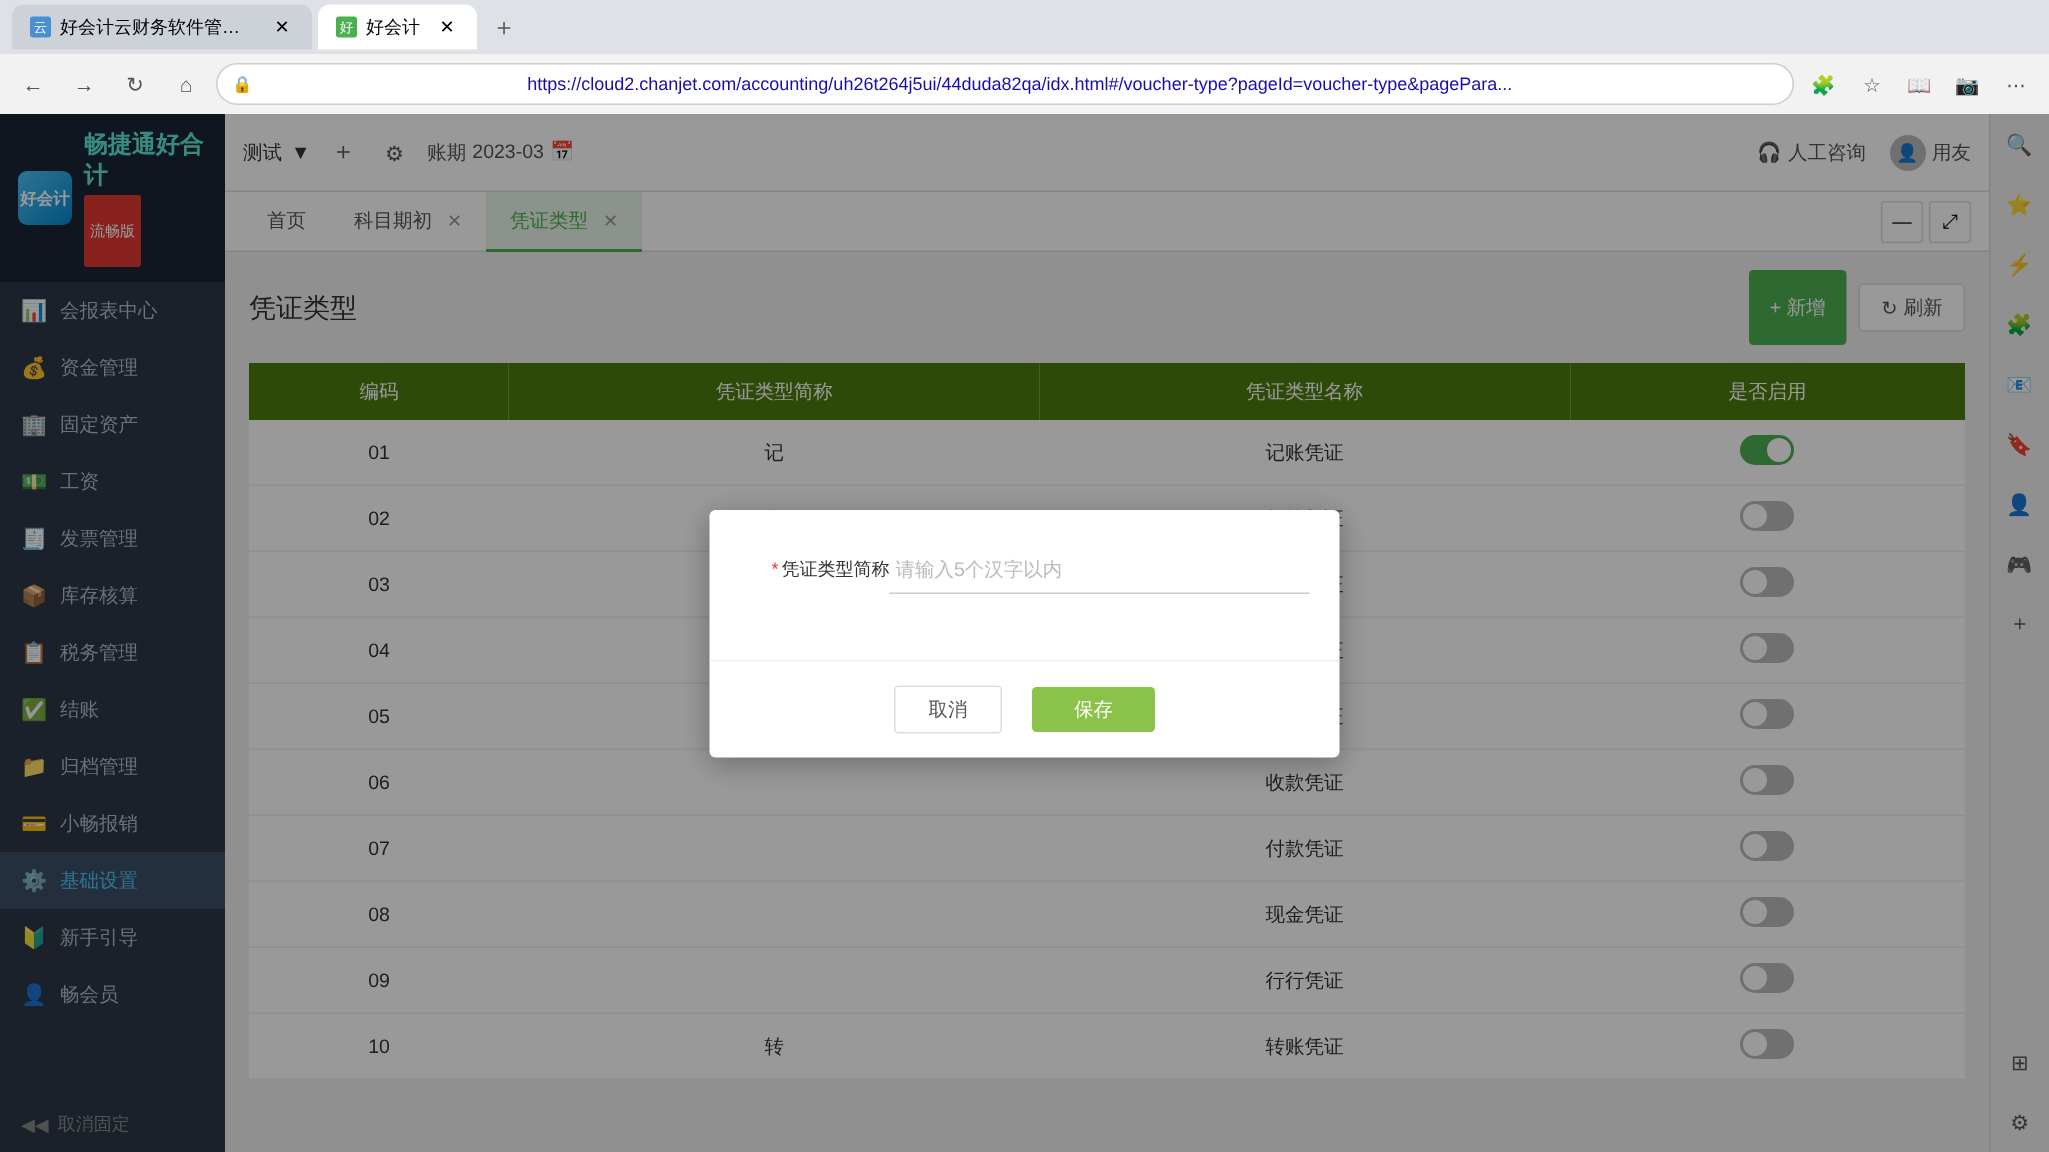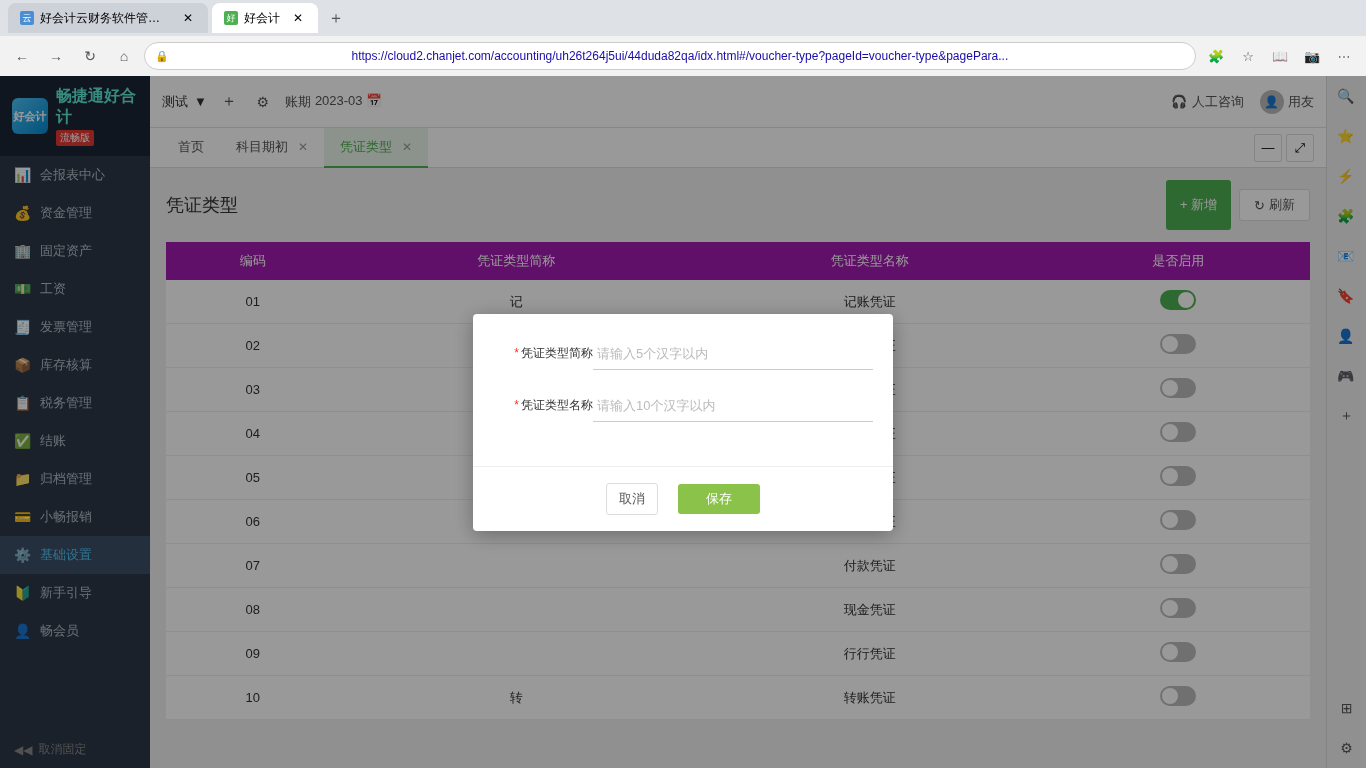--- a/index.html
+++ b/index.html
@@ -61,21 +61,21 @@
 
     
     .page-title-bar { display:flex;align-items:center;justify-content:space-between;margin-bottom:12px; }
     .page-title { font-size:18px;font-weight:500;color:#333; }
     .page-actions { display:flex;align-items:center;gap:8px; }
     .btn-new { background:#4caf50;color:#fff;border:none;border-radius:3px;padding:16px 14px;font-size:13px;cursor:pointer;display:flex;align-items:center;gap:4px; }
     .btn-refresh { background:#fff;color:#555;border:1px solid #ddd;border-radius:3px;padding:6px 14px;font-size:13px;cursor:pointer;display:flex;align-items:center;gap:4px; }
 
     
     .data-table { width:100%;border-collapse:collapse;background:#fff; }
-    .data-table thead tr { background:#a21caf;color:#fff; }
+    .data-table thead tr { background:#4d7c0f;color:#fff; }
     .data-table thead th { padding:10px 12px;font-size:13px;font-weight:500;text-align:center; }
     .data-table tbody tr { border-bottom:1px solid #eee; }
     .data-table tbody td { padding:10px 12px;font-size:13px;color:#333;text-align:center; }
 
     
     .toggle { width:36px;height:20px;border-radius:10px;display:inline-flex;align-items:center;cursor:pointer;position:relative;flex-shrink:0; }
     .toggle.on { background:#4caf50; }
     .toggle.off { background:#bbb; }
     .toggle-dot { width:16px;height:16px;background:#fff;border-radius:50%;position:absolute;top:2px;transition:left 0.2s; }
     .toggle.on .toggle-dot { left:18px; }
@@ -87,21 +87,21 @@
     
     .dialog { background:#fff;border-radius:4px;width:420px;box-shadow:0 4px 20px rgba(0,0,0,0.3);overflow:hidden; }
     .dialog-header { padding:16px 20px;font-size:16px;font-weight:500;color:#333;border-bottom:1px solid #eee;display:flex;align-items:center;justify-content:space-between; }
     .dialog-body { padding:24px 20px; }
     .form-row { display:flex;align-items:center;margin-bottom:20px; }
     .form-label { font-size:12px;color:#333;width:100px;text-align:right;flex-shrink:0; }
     .form-label .required { color:#e53935;margin-right:2px; }
     .form-input { flex:1;height:32px;border:none;border-bottom:1px solid #ccc;outline:none;font-size:13px;color:#333;padding:0 4px; }
     .form-input::placeholder { color:#bbb; }
     .dialog-footer { padding:16px 20px;display:flex;align-items:center;justify-content:center;gap:20px;border-top:1px solid #eee; }
-    .btn-cancel { border:1px solid #ddd;background:#fff;color:#555;border-radius:3px;padding:6px 12px;font-size:13px;cursor:pointer; }
+    .btn-cancel { border:1px solid #ddd;background:#fff;color:#555;border-radius:3px;padding:6px 22px;font-size:13px;cursor:pointer; }
     .btn-save { border:none;background:#8bc34a;color:#fff;border-radius:3px;padding:6px 28px;font-size:13px;cursor:pointer; }
 
     
     .right-panel { width:40px;background:#f0f0f0;display:flex;flex-direction:column;border-left:1px solid #ddd; }
     .right-panel-btn { width:100%;height:40px;display:flex;align-items:center;justify-content:center;cursor:pointer;color:#555;font-size:14px; }
   </style>
 </head>
 <body>
 
 <div class="browser-chrome">
@@ -139,21 +139,21 @@
   </div>
 </div>
 
 <div class="app-container">
 
   <div class="sidebar">
     <div class="sidebar-logo">
       <div class="logo-icon">好会计</div>
       <div>
         <div style="font-size:16px;font-weight:bold;color:#5eead4;">畅捷通好合计</div>
-        <div style="font-size:10px;background:#e53935;color:#fff;padding:1px 4px;border-radius:2px;margin-top:2px;display:inline-block;">流畅版</div>
+        <div style="font-size:10px;background:#e53935;color:#fff;padding:17px 4px;border-radius:2px;margin-top:2px;display:inline-block;">流畅版</div>
       </div>
     </div>
     <div class="sidebar-nav">
       <div class="nav-item">
         <span class="nav-icon">📊</span>
         <span>会报表中心</span>
       </div>
       <div class="nav-item">
         <span class="nav-icon">💰</span>
         <span>资金管理</span>
@@ -379,25 +379,19 @@
 
 <div class="overlay">
   <div class="dialog">
     <div class="dialog-body">
       <div class="form-row">
         <div class="form-label">
           <span class="required">*</span><span>凭证类型简称</span>
         </div>
         <input class="form-input" type="text" placeholder="请输入5个汉字以内" style="">
       </div>
-      <div class="form-row">
-        <div class="form-label">
-          <span class="required">*</span><span>凭证类型名称</span>
-        </div>
-        <input class="form-input" type="text" placeholder="请输入10个汉字以内" style="">
-      </div>
     </div>
     <div class="dialog-footer">
       <button class="btn-cancel">取消</button>
       <button class="btn-save">保存</button>
     </div>
   </div>
 </div>
 
 </body></html>

